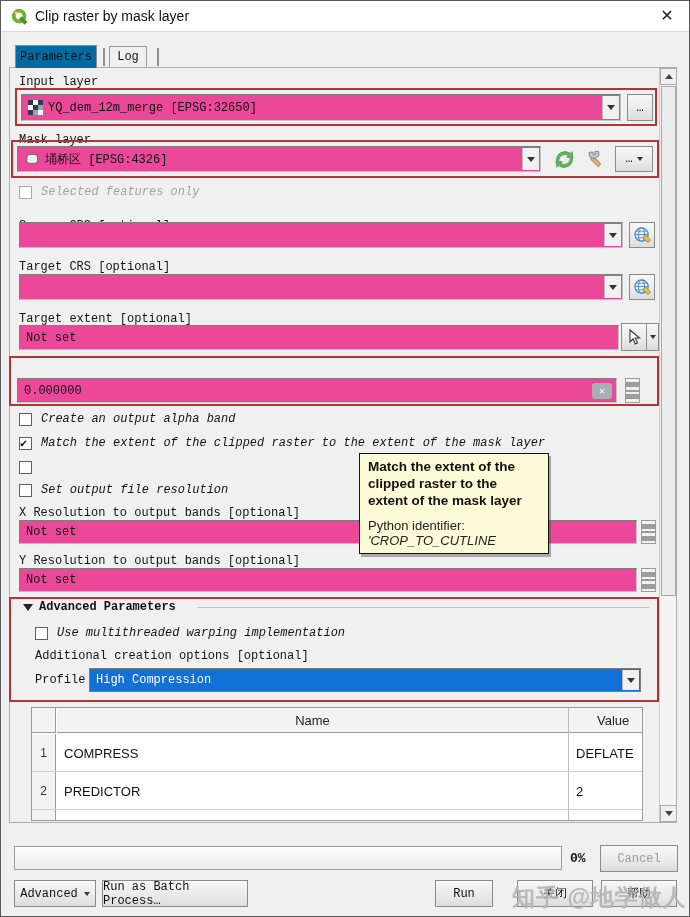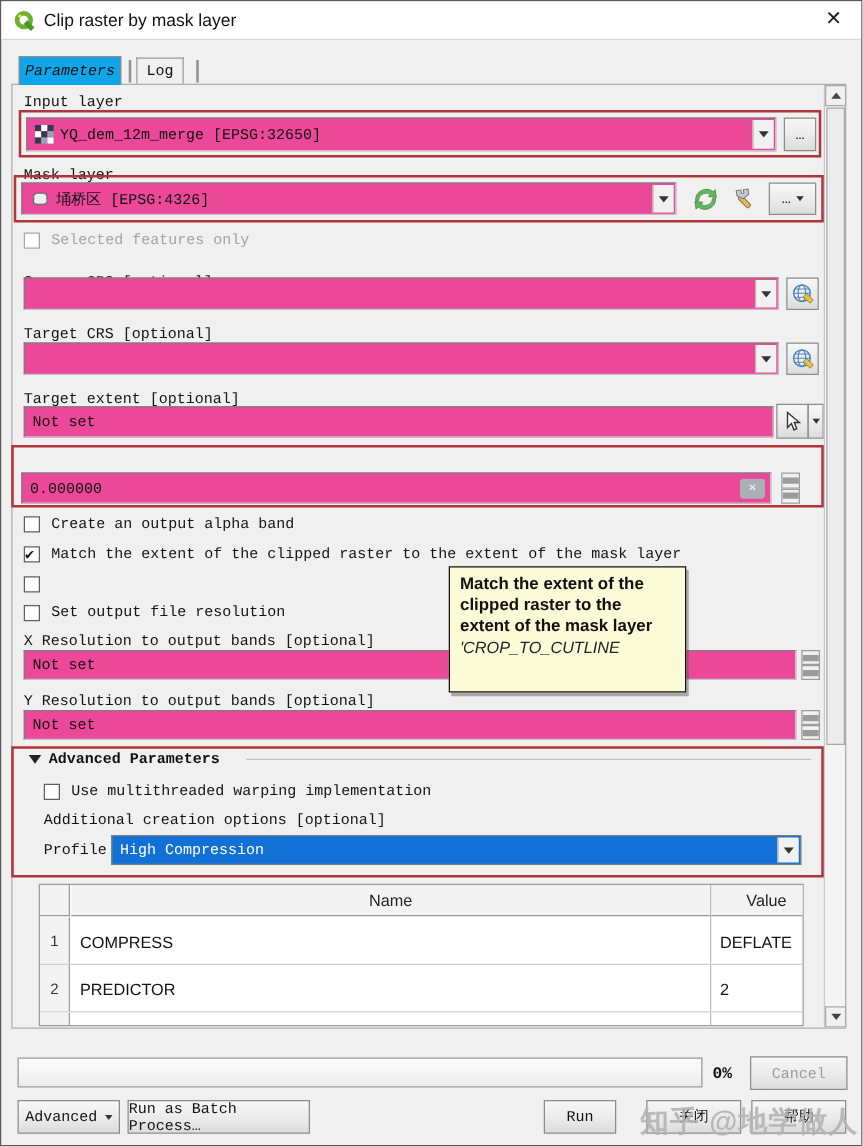--- a/index.html
+++ b/index.html
@@ -10,40 +10,40 @@
     border:1px solid #5a5a5a; overflow:hidden;
   }
   
   #titlebar { position:absolute; left:0; top:0; width:688px; height:31px; background:#ffffff; border-bottom:1px solid #d9d9d9; }
   #title-text { position:absolute; left:34px; top:7px; font-family:"Liberation Sans",sans-serif; font-size:14px; color:#111; }
   #close-x { position:absolute; right:12px; top:5px; width:20px; height:20px; font-family:"Liberation Sans",sans-serif; font-size:16px; color:#222; text-align:center; line-height:20px; cursor:pointer; }
   .qgis-logo { position:absolute; left:10px; top:7px; }
   
   .tab { position:absolute; height:21px; top:45px; display:flex; align-items:center; justify-content:center;
          font-size:12px; color:#111; background:#f0f0f0; border:1px solid #999; border-bottom:none; }
-  .tab.active { top:44px; height:23px; z-index:3; background:#0ea5e9; border-color:#8a8a8a;font-style:italic; }
+  .tab.active { top:44px; height:23px; z-index:3; background:#0369a1; border-color:#8a8a8a; }
   .tab-sep { position:absolute; top:47px; width:2px; height:18px; background:#8f8f8f; }
   
   #scrollframe { position:absolute; left:8px; top:66px; width:668px; height:756px; border:1px solid #adadad; background:#f0f0f0; }
   
   .lbl { position:absolute; font-size:12px; color:#131313; white-space:nowrap; }
   .combo, .tinput {
     position:absolute; background:#ec4899; border:1px solid; border-color:#7d7d7d #c4c4c4 #c4c4c4 #7d7d7d;
     font-size:12px; color:#111; display:flex; align-items:center; overflow:hidden;
   }
   .combo-arrow { position:absolute; right:1px; top:1px; bottom:1px; width:17px; background:#f1f1f1;
     border-left:1px solid #bcbcbc; display:flex; align-items:center; justify-content:center; }
   .tri-d { width:0; height:0; border-left:4px solid transparent; border-right:4px solid transparent; border-top:5px solid #333; }
   .tri-u { width:0; height:0; border-left:4px solid transparent; border-right:4px solid transparent; border-bottom:5px solid #333; }
   .btn { position:absolute; background:linear-gradient(#f7f7f7,#e9e9e9 60%,#dcdcdc); border:1px solid #8b8b8b;
     font-size:12px; color:#111; display:flex; align-items:center; justify-content:center; cursor:pointer; }
   .cb { position:absolute; width:13px; height:13px; background:#fff; border:1px solid #5f5f5f; cursor:pointer; }
   .cb.checked::after { content:"✔"; position:absolute; left:0px; top:-2px; font-size:12px; color:#111; }
   .cb.disabled { border-color:#a6a6a6; }
-  .cb-lbl { position:absolute; font-size:12px; color:#131313; white-space:nowrap; cursor:default; }
+  .cb-lbl { position:absolute; font-size:12px; color:#131313; white-space:nowrap; cursor:default;font-style:italic; }
   .spin { position:absolute; width:15px; display:flex; flex-direction:column; }
   .spin div { flex:1; background:#f1f1f1; border:1px solid #9c9c9c; display:flex; align-items:center; justify-content:center; }
   .spin .tri-u { border-bottom-width:4px; border-left-width:3px; border-right-width:3px; }
   .spin .tri-d { border-top-width:4px; border-left-width:3px; border-right-width:3px; }
   .redbox { position:absolute; border:2px solid #b13438; pointer-events:none; z-index:5; }
   .toolbtn { position:absolute; cursor:pointer; display:flex; align-items:center; justify-content:center; }
   
   #tooltip { position:absolute; left:358px; top:452px; width:190px; height:101px; background:#fcfbd8;
     border:1px solid #111; z-index:8; padding:5px 8px; box-shadow:2px 3px 0 rgba(80,80,80,0.45);
     font-family:"Liberation Sans","DejaVu Sans",sans-serif; }
@@ -247,20 +247,21 @@
     <div>
         <div class="tri-u"></div>
       </div>
     <div>
         <div class="tri-d"></div>
       </div>
   </div>
 
   <div id="tooltip">
     <div class="tt-title">Match the extent of the clipped raster to the extent of the mask layer</div>
+    <div class="tt-pylabel">Python identifier:</div>
     <div class="tt-pyid">'CROP_TO_CUTLINE</div>
   </div>
 
   <div id="adv-tri"></div>
   <span id="adv-header">Advanced Parameters</span>
   <div id="adv-line"></div>
 
   <div class="cb" style="left:34px;top:626px;"></div>
   <span class="cb-lbl" style="left:56px;top:625px;">Use multithreaded warping implementation</span>
 

